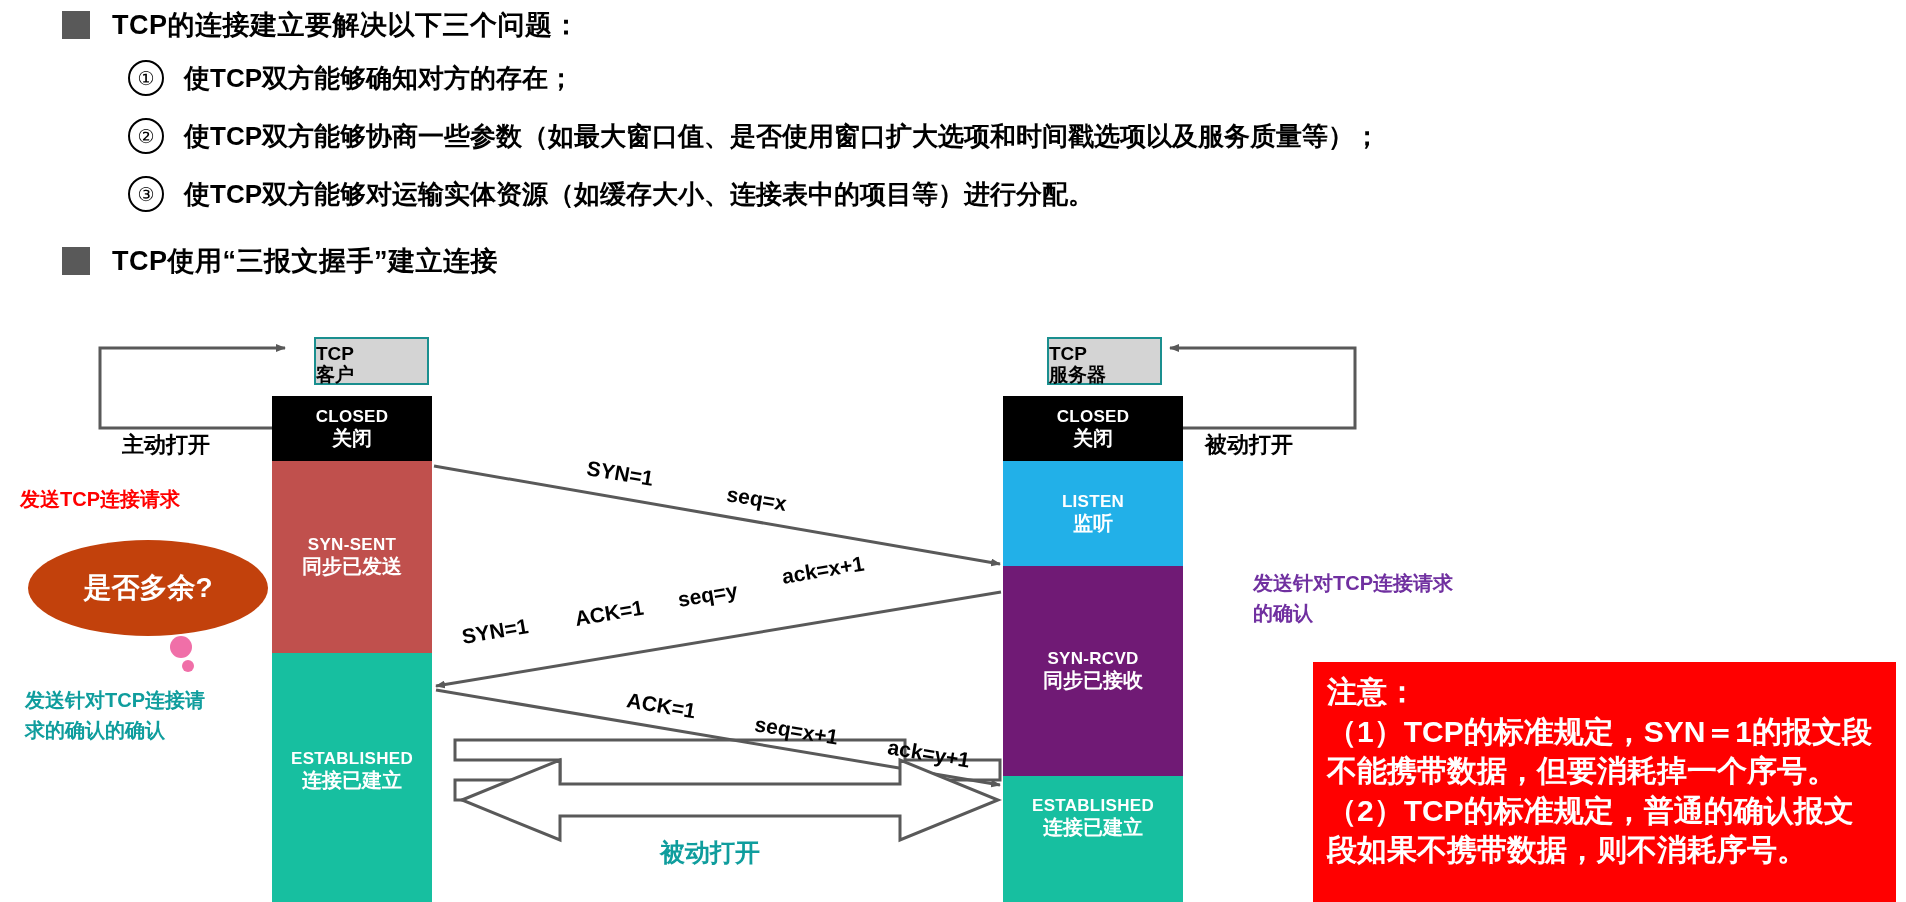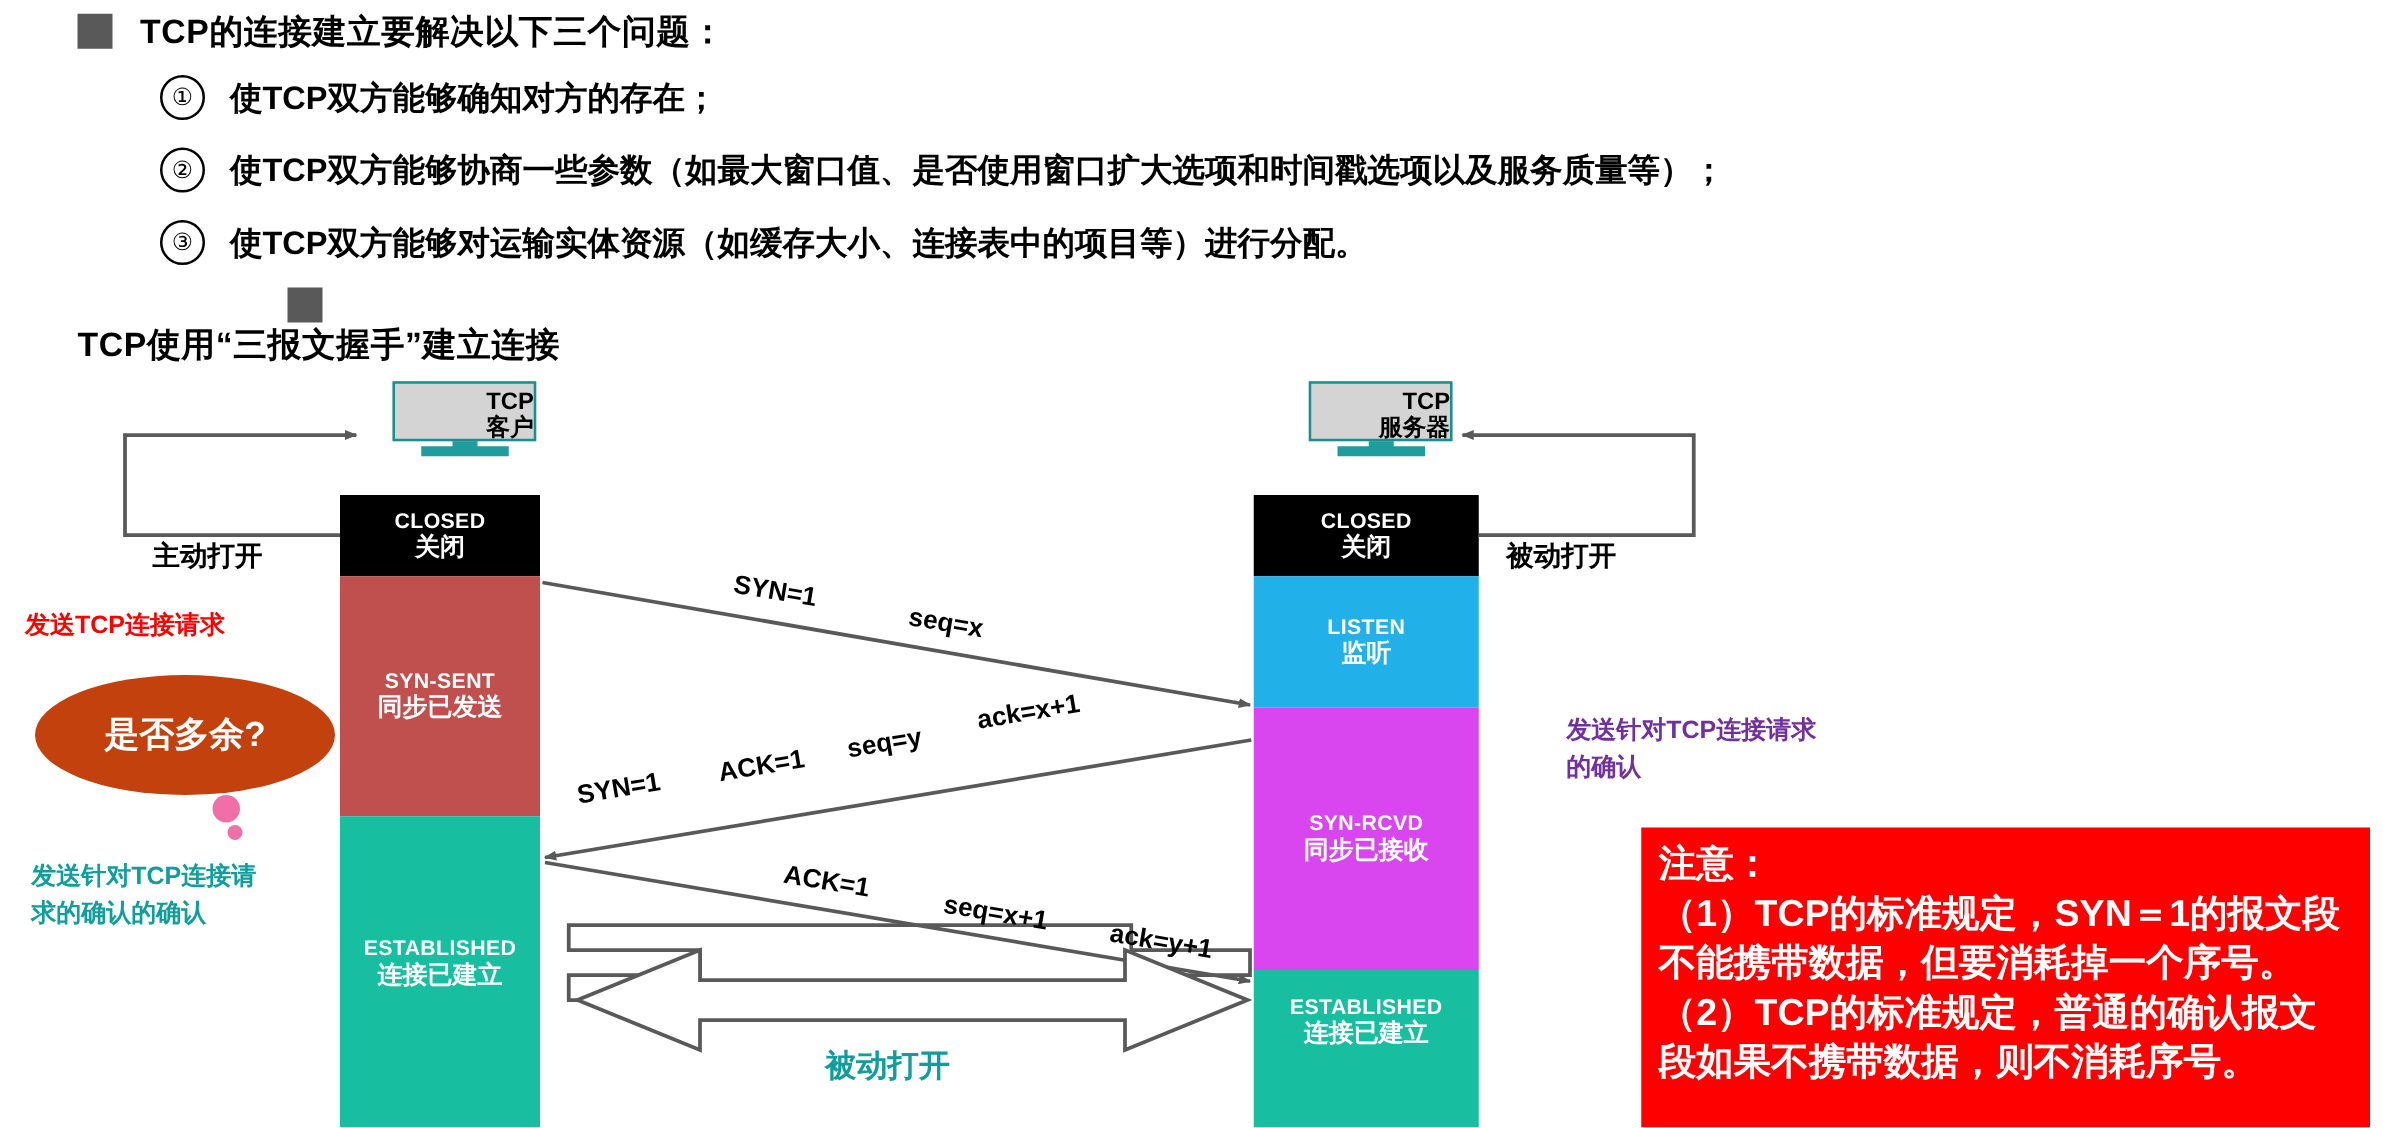--- a/index.html
+++ b/index.html
@@ -64,27 +64,28 @@
     font-weight: bold;
     color: #000;
     white-space: nowrap;
   }
 
   
   .host-box {
     position: absolute;
     background: #d4d4d4;
     border: 2px solid #1a8f8f;
-    text-align: right;
+    text-align: left;
     line-height: 1.12;
     font-size: 19px;
     font-weight: bold;
     color: #000;
     padding: 4px 0 3px 0;
     box-sizing: border-box;
+    margin-top: 32px;
   }
   .host-stem {
     position: absolute;
     background: #1f9c9c;
   }
   .host-base {
     position: absolute;
     background: #1f9c9c;
   }
 
@@ -178,21 +179,21 @@
   </div>
   <div class="num-row" style="left:128px; top:118px;">
     <div class="circ-num">②</div>
     <div class="num-text">使TCP双方能够协商一些参数（如最大窗口值、是否使用窗口扩大选项和时间戳选项以及服务质量等）；</div>
   </div>
   <div class="num-row" style="left:128px; top:176px;">
     <div class="circ-num">③</div>
     <div class="num-text">使TCP双方能够对运输实体资源（如缓存大小、连接表中的项目等）进行分配。</div>
   </div>
 
-  <div class="bullet-row" style="left:62px; top:230px;flex-direction:column;">
+  <div class="bullet-row" style="left:62px; top:243px;">
     <div class="sq-bullet"></div>
     <div class="bullet-text">TCP使用“三报文握手”建立连接</div>
   </div>
 
   <div class="host-base" style="left:337px; top:357px; width:70px; height:8px;"></div>
   <div class="host-stem" style="left:362px; top:344px; width:20px; height:16px;"></div>
   <div class="host-box" style="left:314px; top:305px; width:115px; height:48px;">
     <div>TCP</div>
     <div>客户</div>
   </div>
@@ -220,21 +221,21 @@
   </div>
 
   <div class="state" style="left:1003px; top:396px; width:180px; height:65px; background:#000000;">
     <div class="en">CLOSED</div>
     <div class="cn">关闭</div>
   </div>
   <div class="state" style="left:1003px; top:461px; width:180px; height:105px; background:#22b0e8;">
     <div class="en">LISTEN</div>
     <div class="cn">监听</div>
   </div>
-  <div class="state" style="left:1003px; top:566px; width:180px; height:210px; background:#d946ef;">
+  <div class="state" style="left:1003px; top:566px; width:180px; height:210px; background:#701a75;">
     <div class="en">SYN-RCVD</div>
     <div class="cn">同步已接收</div>
   </div>
   <div class="state" style="left:1003px; top:776px; width:180px; height:126px; background:#17bfa0;">
     <div style="position:absolute; top:20px; left:0; right:0;">
       <div class="en">ESTABLISHED</div>
       <div class="cn">连接已建立</div>
     </div>
   </div>
 

